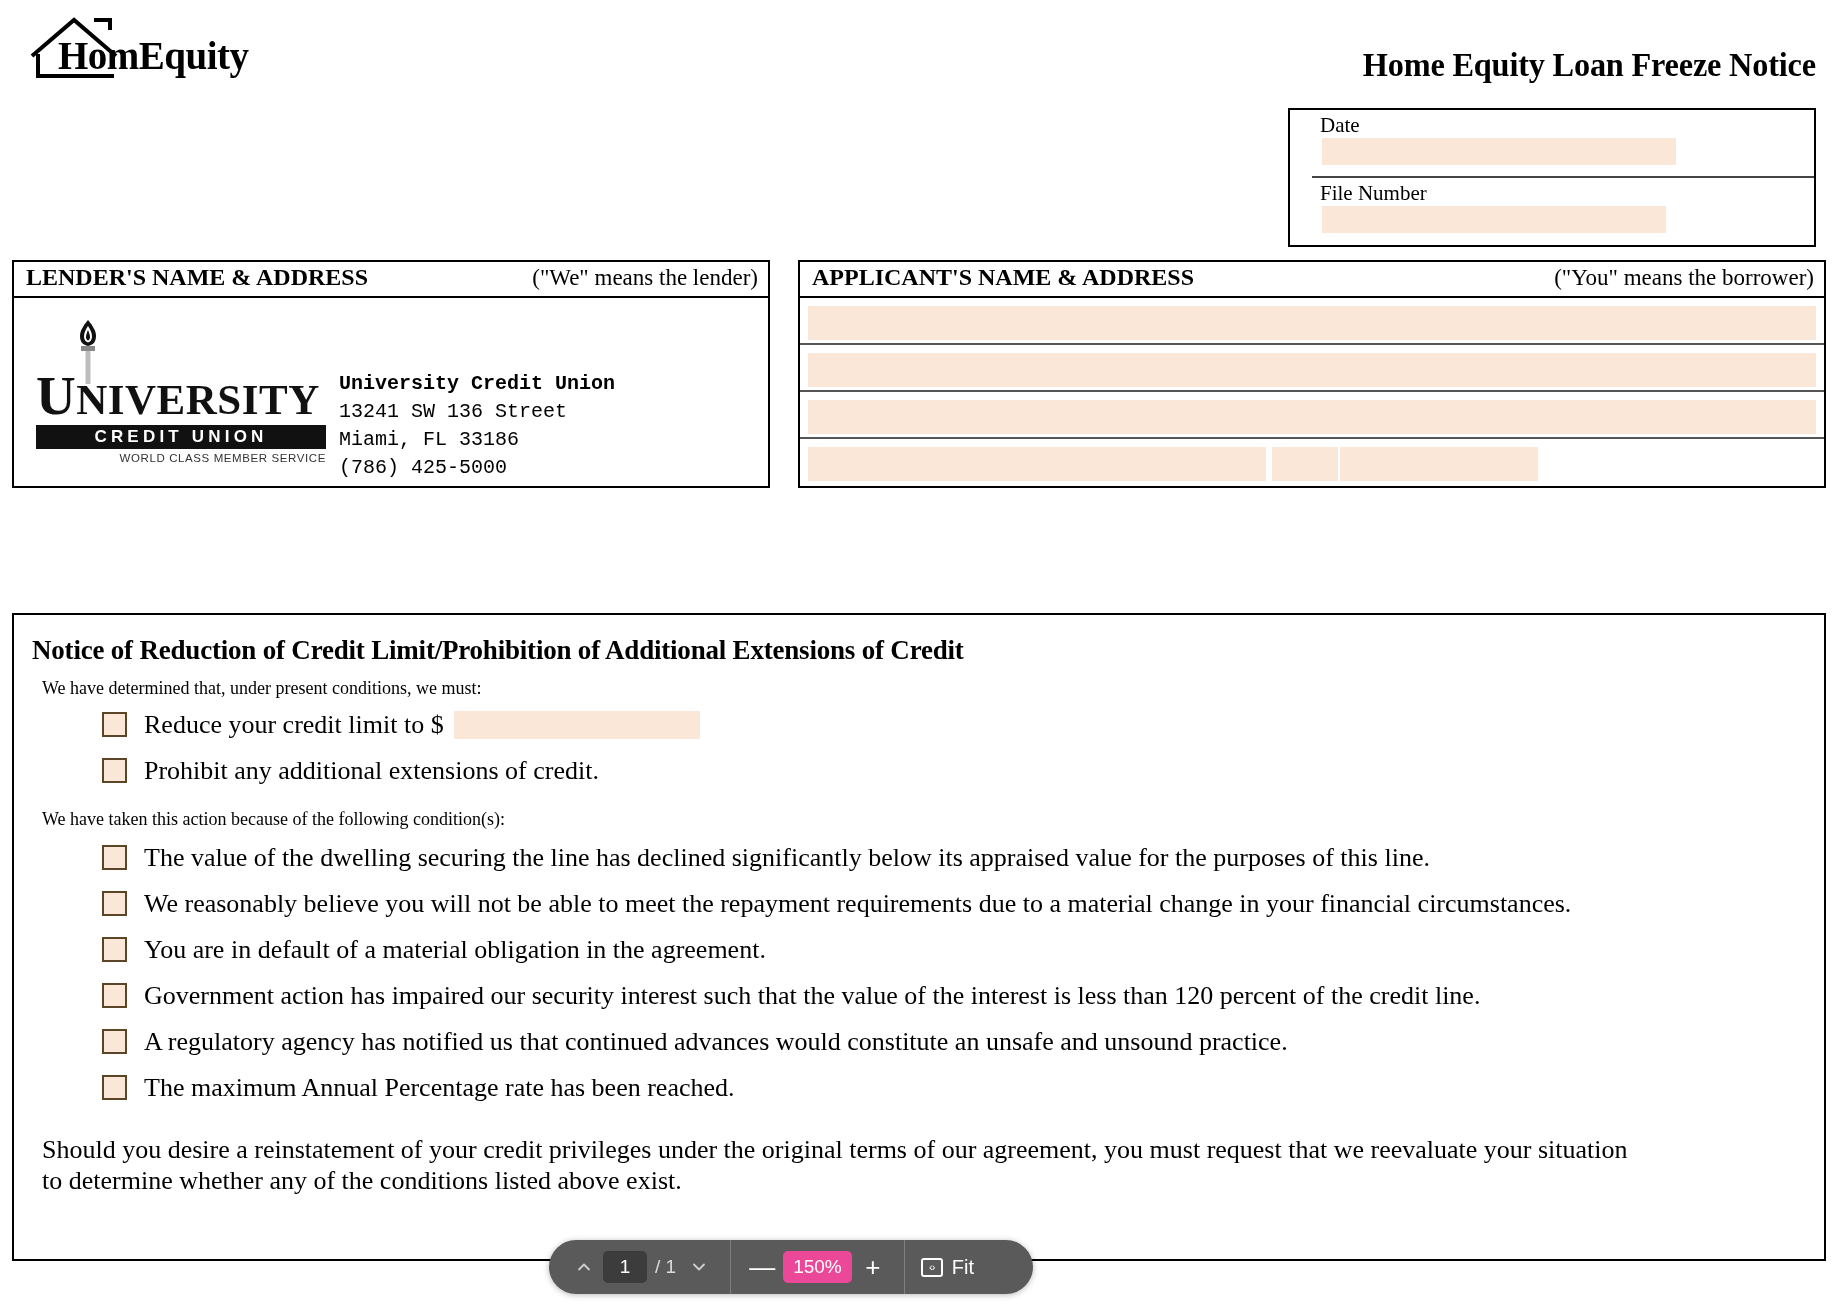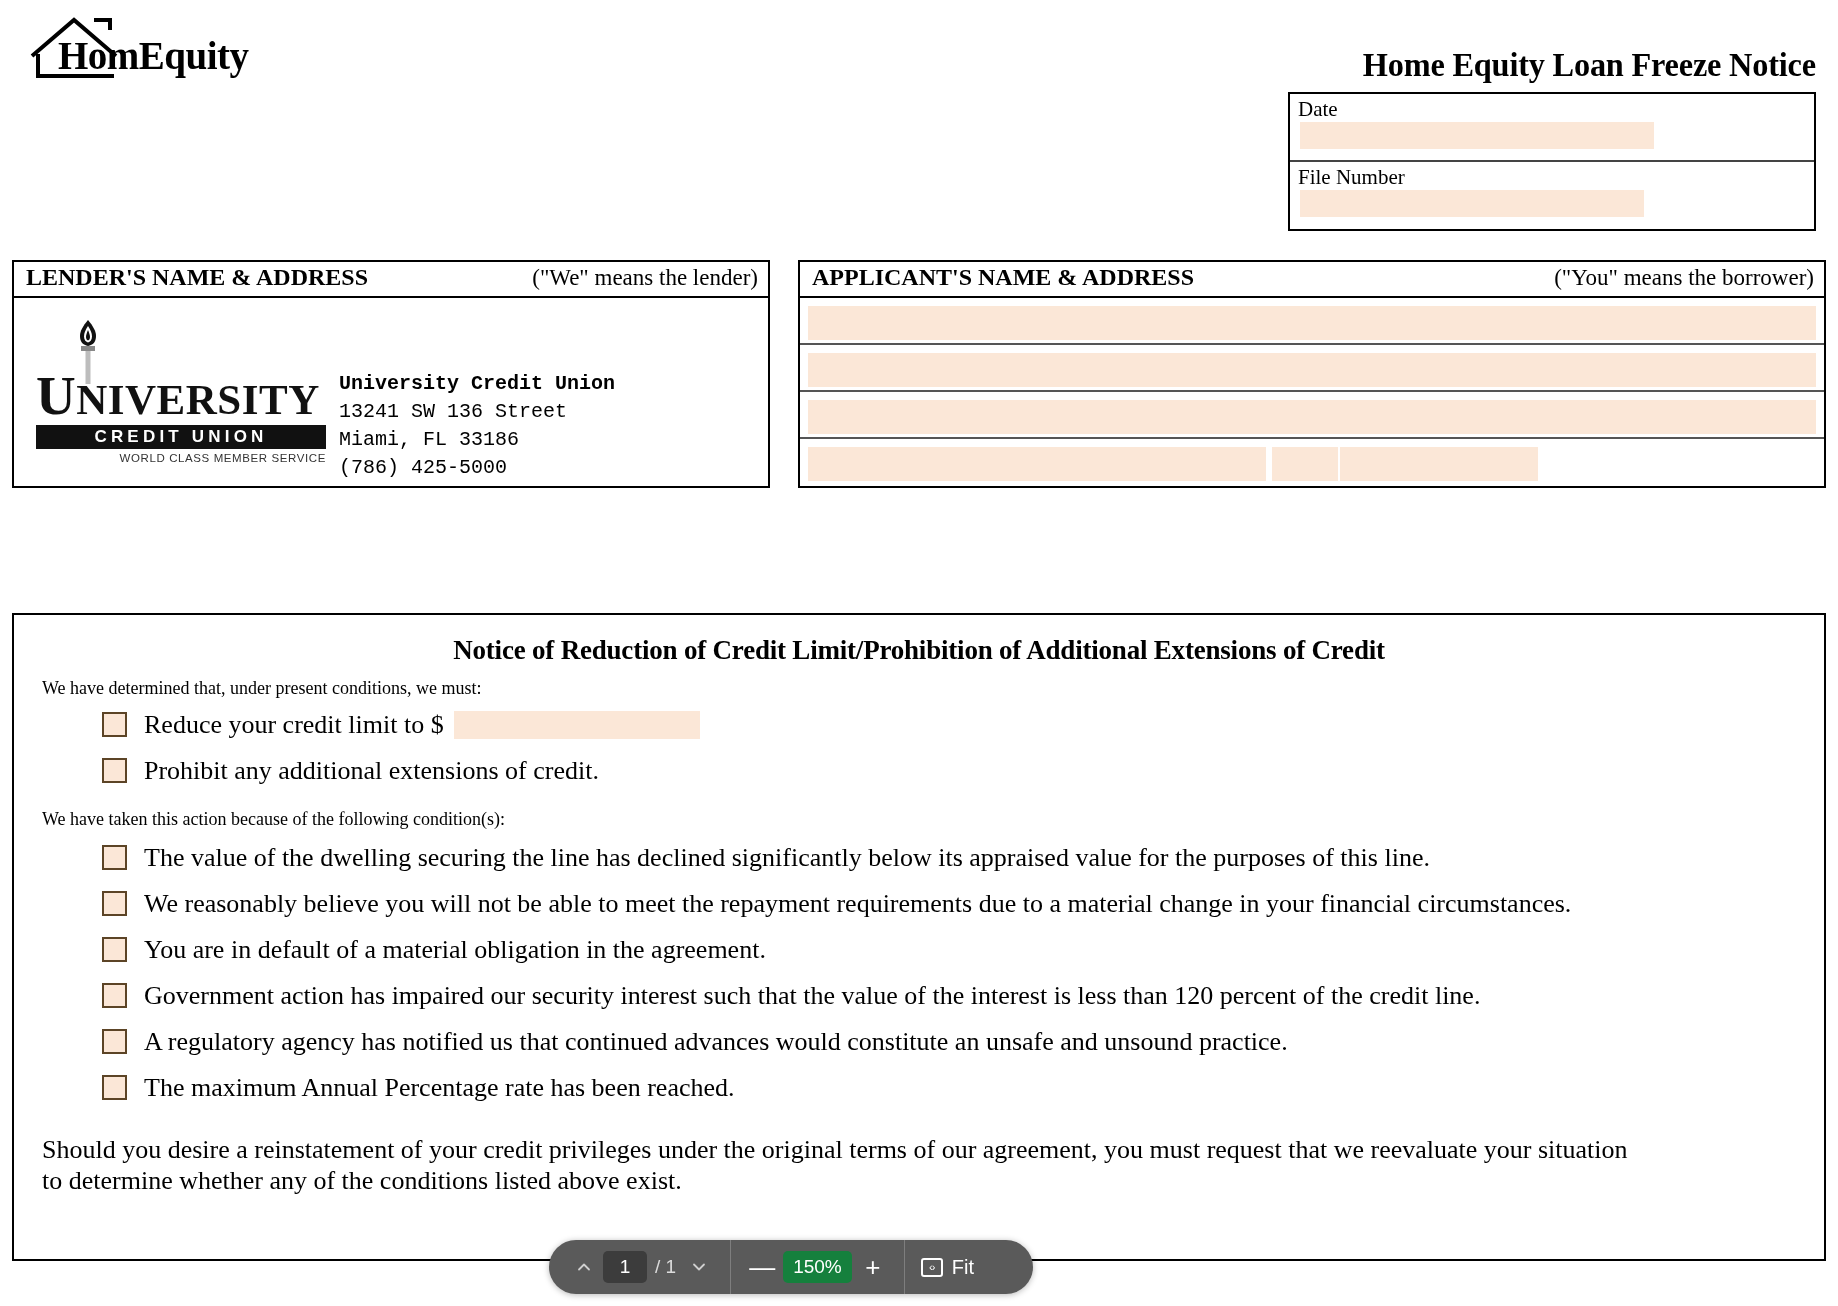--- a/index.html
+++ b/index.html
@@ -47,24 +47,25 @@
     letter-spacing: -0.2px;
     color: #000;
     white-space: nowrap;
     transform: scaleX(0.95);
     transform-origin: right center;
   }
 
   
   .datebox {
     position: absolute;
-    left: 1288px; top: 92px;
+    left: 1288px; top: 108px;
     width: 528px; height: 139px;
     border: 2.5px solid #000;
     background: #fff;
+    padding-left: 22px;
   }
   .datebox .row {
     position: relative;
     height: 50%;
   }
   .datebox .row.first { border-bottom: 2px solid #444; }
   .datebox .lbl {
     position: absolute;
     left: 8px; top: 3px;
     font-size: 21px;
@@ -186,21 +187,21 @@
   
   .notice {
     position: absolute;
     left: 12px; top: 613px;
     width: 1814px; height: 648px;
     border: 2.5px solid #000;
     background: #fff;
     padding: 14px 18px 0 18px;
   }
   .notice-title {
-    text-align: center;
+    text-align: left;
     font-size: 27px;
     font-weight: bold;
     color: #000;
     margin: 6px 0 12px 0;
     letter-spacing: -0.2px;
   }
   .lead {
     font-size: 18px;
     color: #000;
     margin: 0 0 6px 0;
@@ -290,21 +291,21 @@
     color: #fff;
     margin: 0 2px;
   }
   .pagetotal {
     font-size: 19px;
     color: #dcdcdc;
     margin: 0 6px 0 6px;
     white-space: nowrap;
   }
   .zoomval {
-    background: #15803d;
+    background: #ec4899;
     border-radius: 5px;
     height: 32px;
     line-height: 32px;
     padding: 0 10px;
     font-size: 19px;
     text-align: center;
     margin: 0 4px;
   }
   .pm {
     font-size: 26px;

